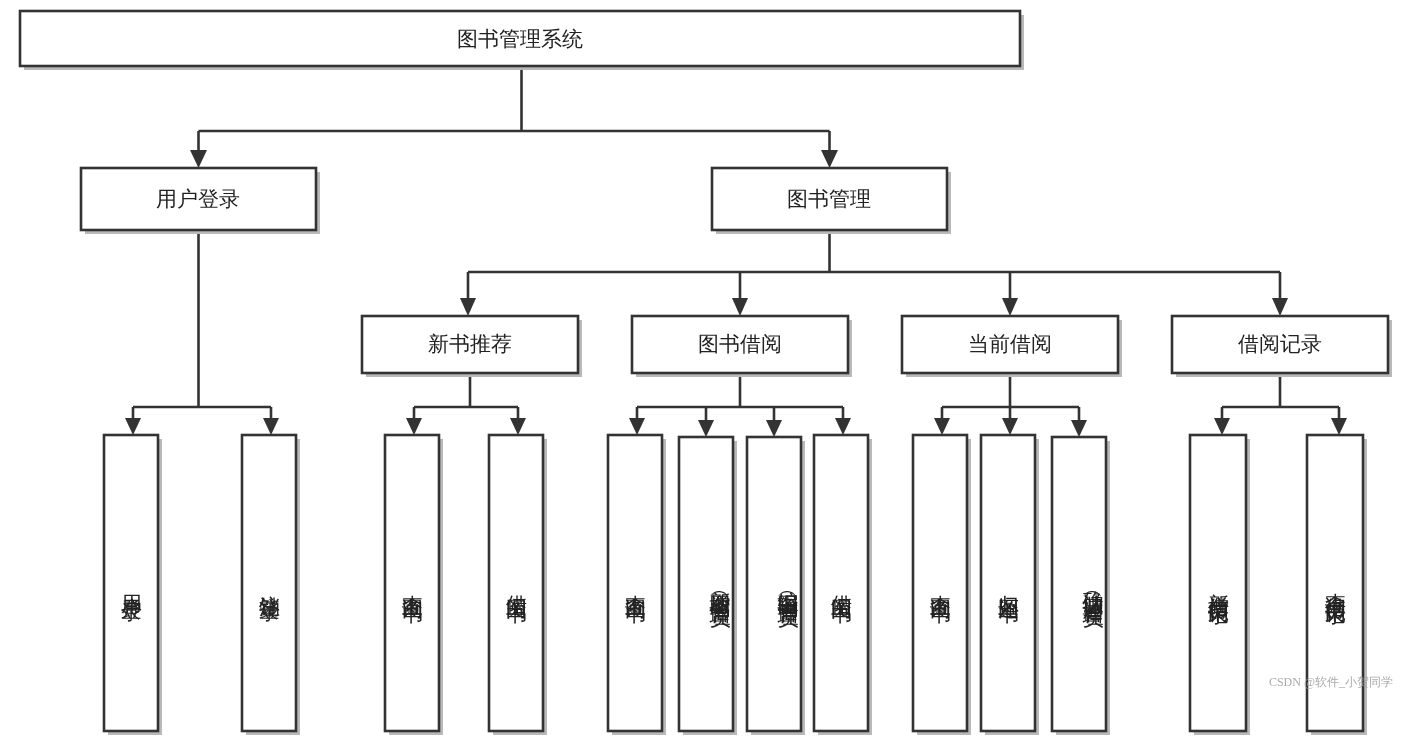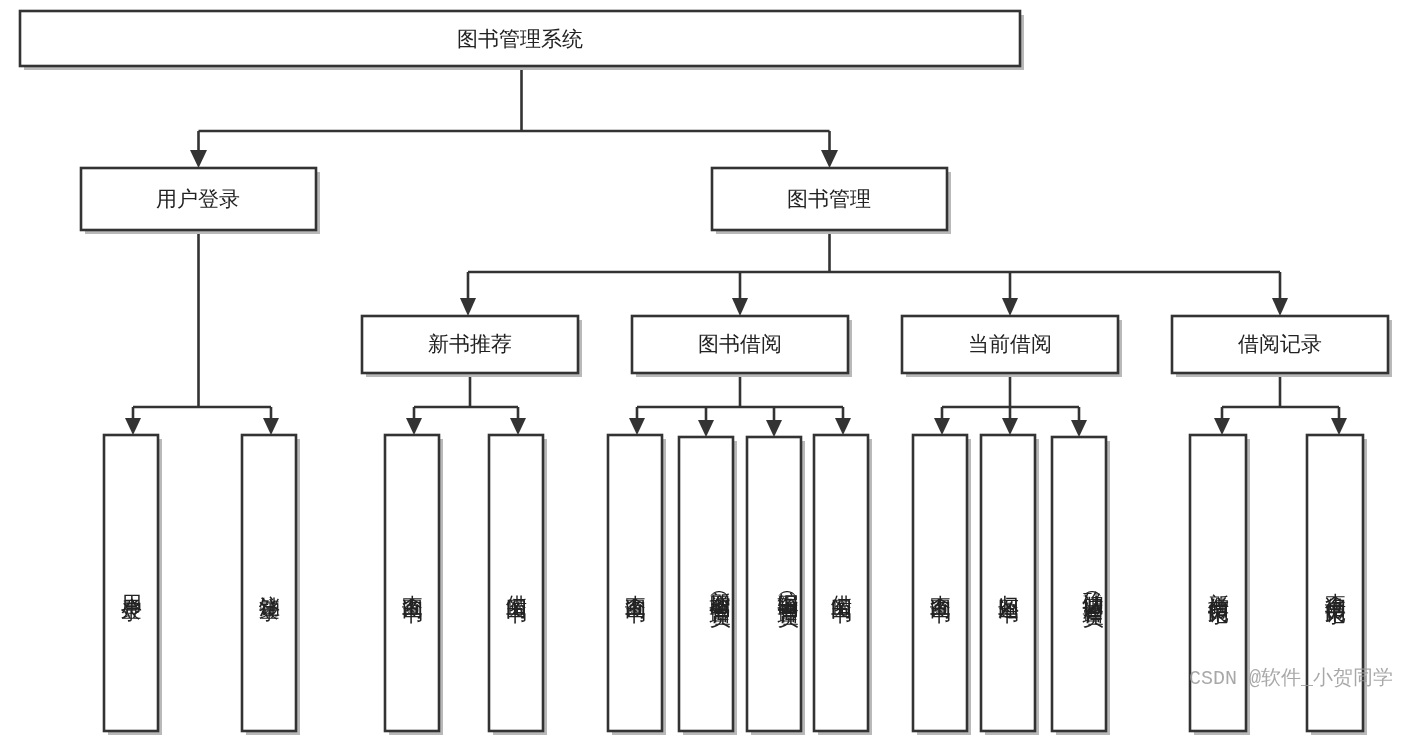--- a/index.html
+++ b/index.html
@@ -63,22 +63,22 @@
     align-items: center;
     justify-content: center;
     text-align: center;
     white-space: normal;
     pointer-events: none;
   }
   .watermark {
     position: absolute;
     right: 12px;
     bottom: 6px;
-    font-family: Liberation Mono, monospace;
-    font-size: 20px;
+    font-family: Liberation Serif, serif;
+    font-size: 12px;
     color: #9a9a9a;
     opacity: 0.85;
     white-space: nowrap;
   }
 </style>
 </head>
 <body>
 
 <div id="diagram-root">
 

